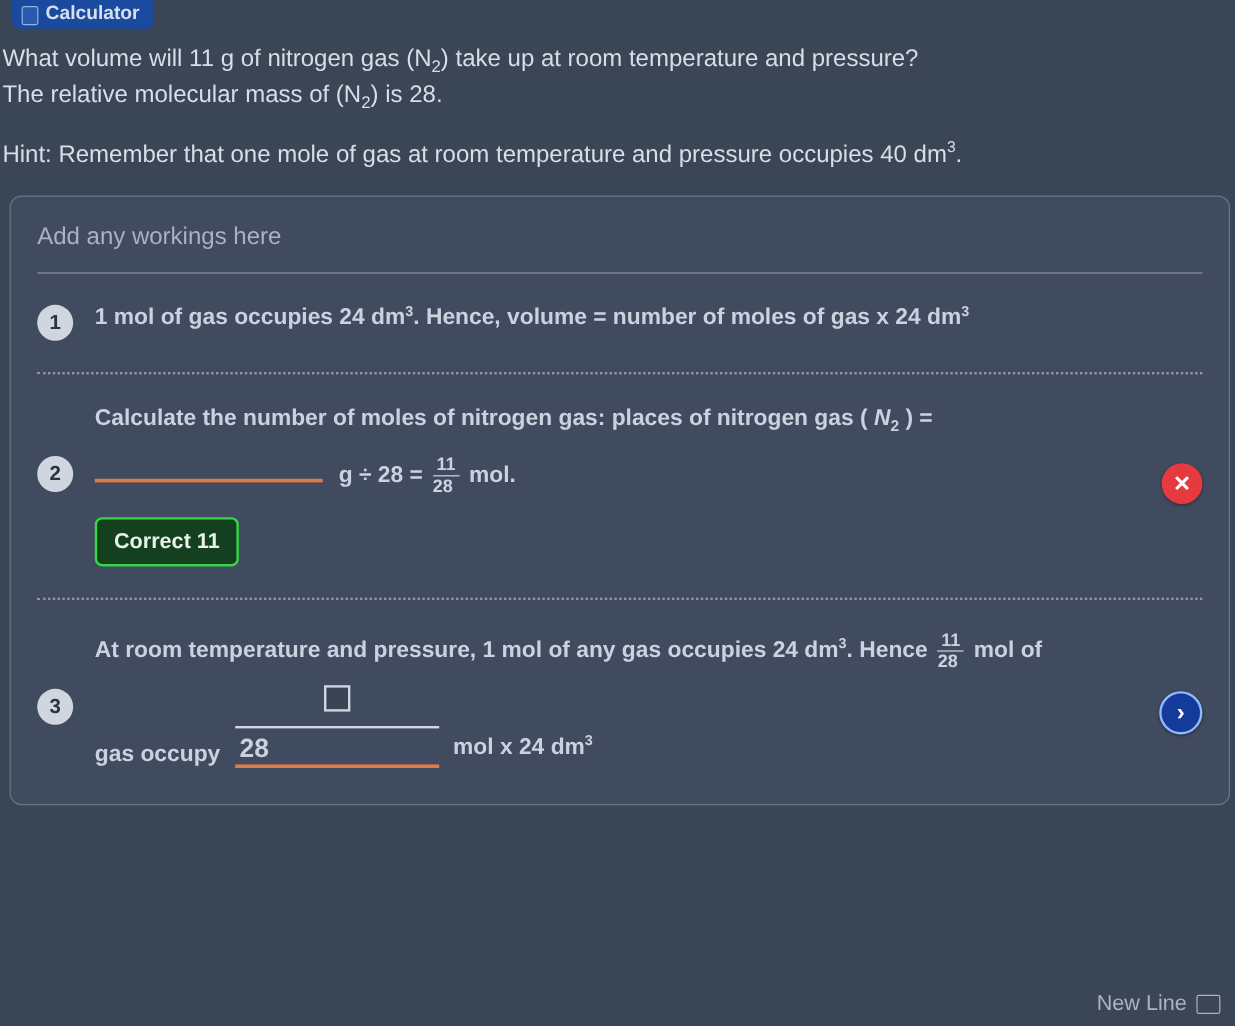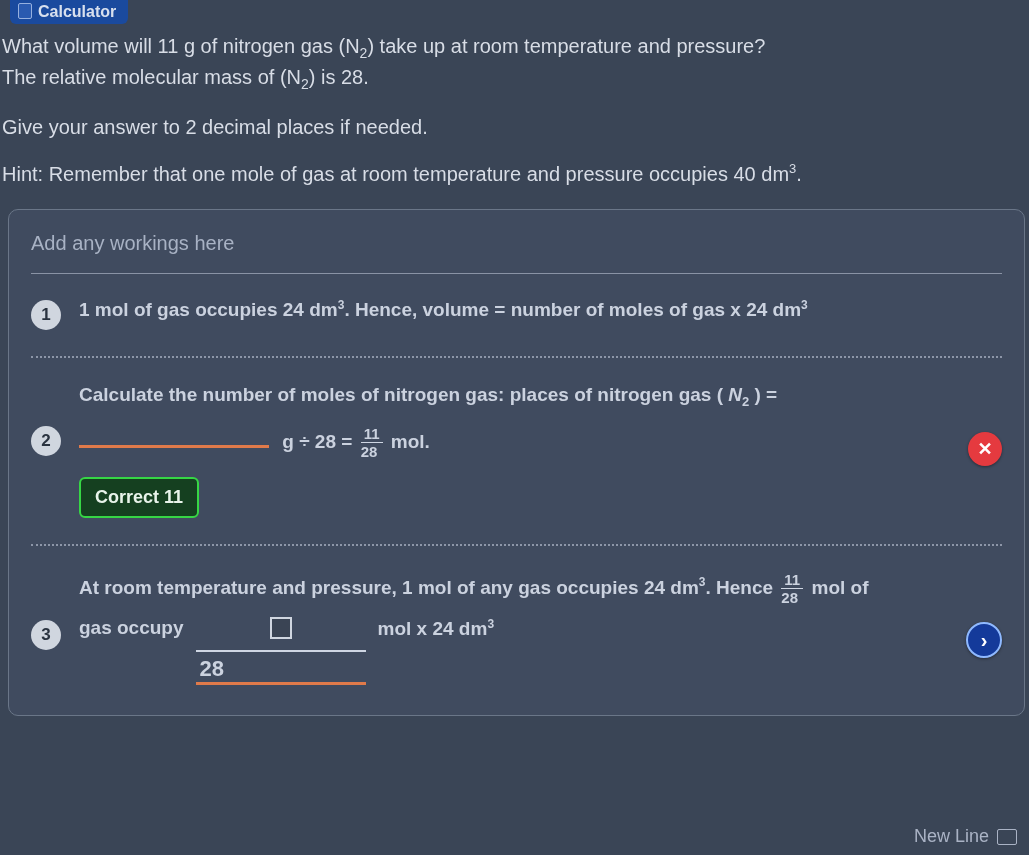--- a/index.html
+++ b/index.html
@@ -7,21 +7,21 @@
     background: #3a4556;
     color: #c5cedd;
     font-family: Arial, sans-serif;
     width: 1029px;
     height: 855px;
     overflow: hidden;
     font-size: 19px;
   }
   .calculator-badge {
     display: inline-flex;
-    align-items: flex-start;
+    align-items: flex-end;
     background: #1a4a9e;
     color: #d8e0ee;
     padding: 3px 12px 3px 8px;
     border-radius: 0 0 6px 6px;
     margin-left: 10px;
     font-size: 16px;
     font-weight: 600;
     gap: 6px;
   }
   .calc-icon {
@@ -191,21 +191,20 @@
   <span>Calculator</span>
 </div>
 
 <div class="question">
   <div>
     <span>What volume will 11 g of nitrogen gas  (N</span><span class="sub">2</span><span>)  take up at room temperature and pressure?</span>
   </div>
   <div>
     <span>The relative molecular mass of  (N</span><span class="sub">2</span><span>)  is 28.</span>
   </div>
-  <div style="margin-top:18px">Give your answer to 2 decimal places if needed.</div>
   <div style="margin-top:18px">
     <span>Hint: Remember that one mole of gas at room temperature and pressure occupies 40 dm</span><sup>3</sup><span>.</span>
   </div>
 </div>
 
 <div class="panel">
   <div class="workings-label">Add any workings here</div>
   <hr class="hr1">
 
   <div class="step">
@@ -243,21 +242,21 @@
     <div class="step-num" style="margin-top:48px">3</div>
     <div class="step-body">
       <div>
         <span>At room temperature and pressure, 1 mol of any gas occupies 24 dm</span><sup>3</sup><span>. Hence </span>
         <span class="frac">
           <span class="top">11</span>
           <span class="bot">28</span>
         </span>
         <span> mol of</span>
       </div>
-      <div style="margin-top:12px; display:flex; align-items:flex-start; gap:6px">
+      <div style="margin-top:12px; display:flex; align-items:flex-end; gap:6px">
         <span>gas occupy </span>
         <span class="big-frac">
           <span class="f-top"><span class="box"></span></span>
           <span class="f-bot">28</span>
         </span>
         <span style="padding-bottom:6px"><span> mol x 24 dm</span><sup>3</sup></span>
       </div>
     </div>
     <div class="next-btn">›</div>
   </div>

